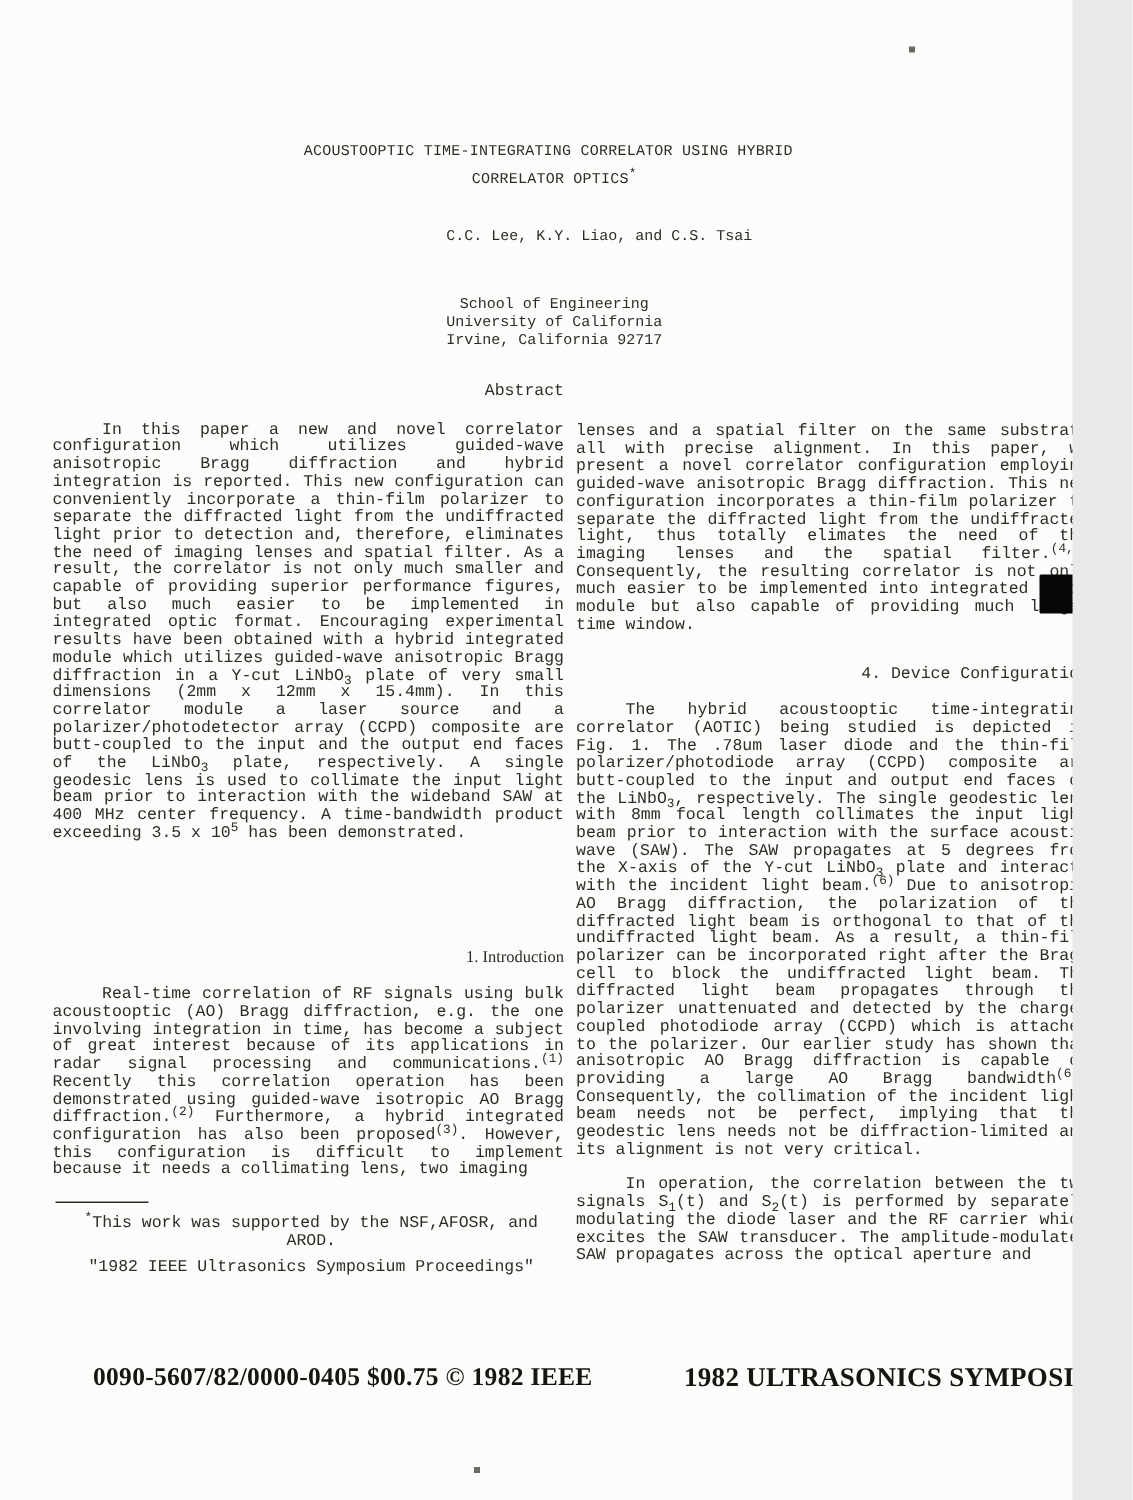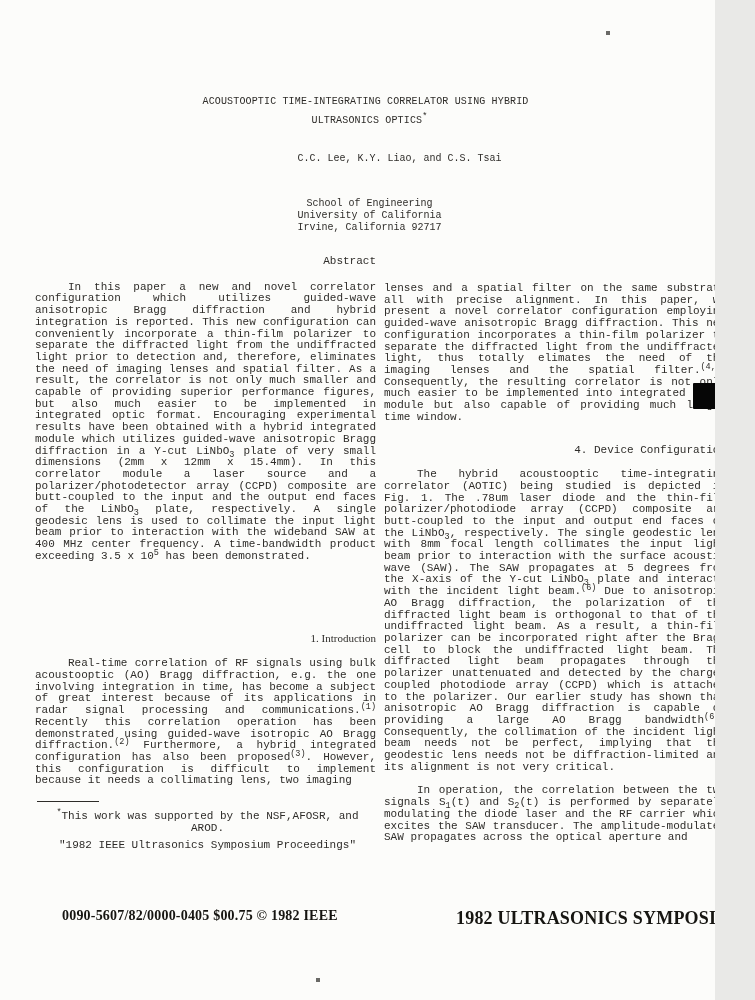--- a/index.html
+++ b/index.html
@@ -32,34 +32,34 @@
   .u{text-underline-offset:2px;}
   
   .footnote-rule{width:62px;border:none;border-top:1.3px solid var(--ink,#2e2c29);margin:14px 0 9px 2px;}
   .footnote{margin:0 0 6px 0;text-align:center;padding-left:4px;}
   
   .footer-left,.footer-right{
     position:absolute;top:908px;
     font-family:"Liberation Serif","DejaVu Serif",serif;
     font-weight:bold;color:#161511;white-space:nowrap;
   }
-  .footer-left{left:62px;font-size:14px;letter-spacing:0.2px;}
+  .footer-left{left:62px;font-size:17px;letter-spacing:0.2px;}
   .footer-right{left:456px;font-size:18px;letter-spacing:0.2px;}
   
   .ink-blob{position:absolute;left:693px;top:383px;width:47px;height:26px;background:#060606;border-radius:1px;}
   .speck{position:absolute;background:#3a3834;opacity:0.75;}
 </style>
 </head>
 <body>
 
 <div class="page" style="--page_bg: #fcfcfa; --ink: #2e2c29;">
 
   <header class="head">
     <div class="t1">ACOUSTOOPTIC TIME-INTEGRATING CORRELATOR USING HYBRID</div>
-    <div class="t2"><span>ULTRASONICS OPTICS</span><span class="sup">*</span></div>
+    <div class="t2"><span>CORRELATOR OPTICS</span><span class="sup">*</span></div>
     <div class="authors">C.C. Lee, K.Y. Liao, and C.S. Tsai</div>
     <div class="affil">
       <div>School of Engineering</div>
       <div>University of California</div>
       <div>Irvine, California 92717</div>
     </div>
   </header>
 
   <div class="col col-left">
     <div class="sec-heading">Abstract</div>

